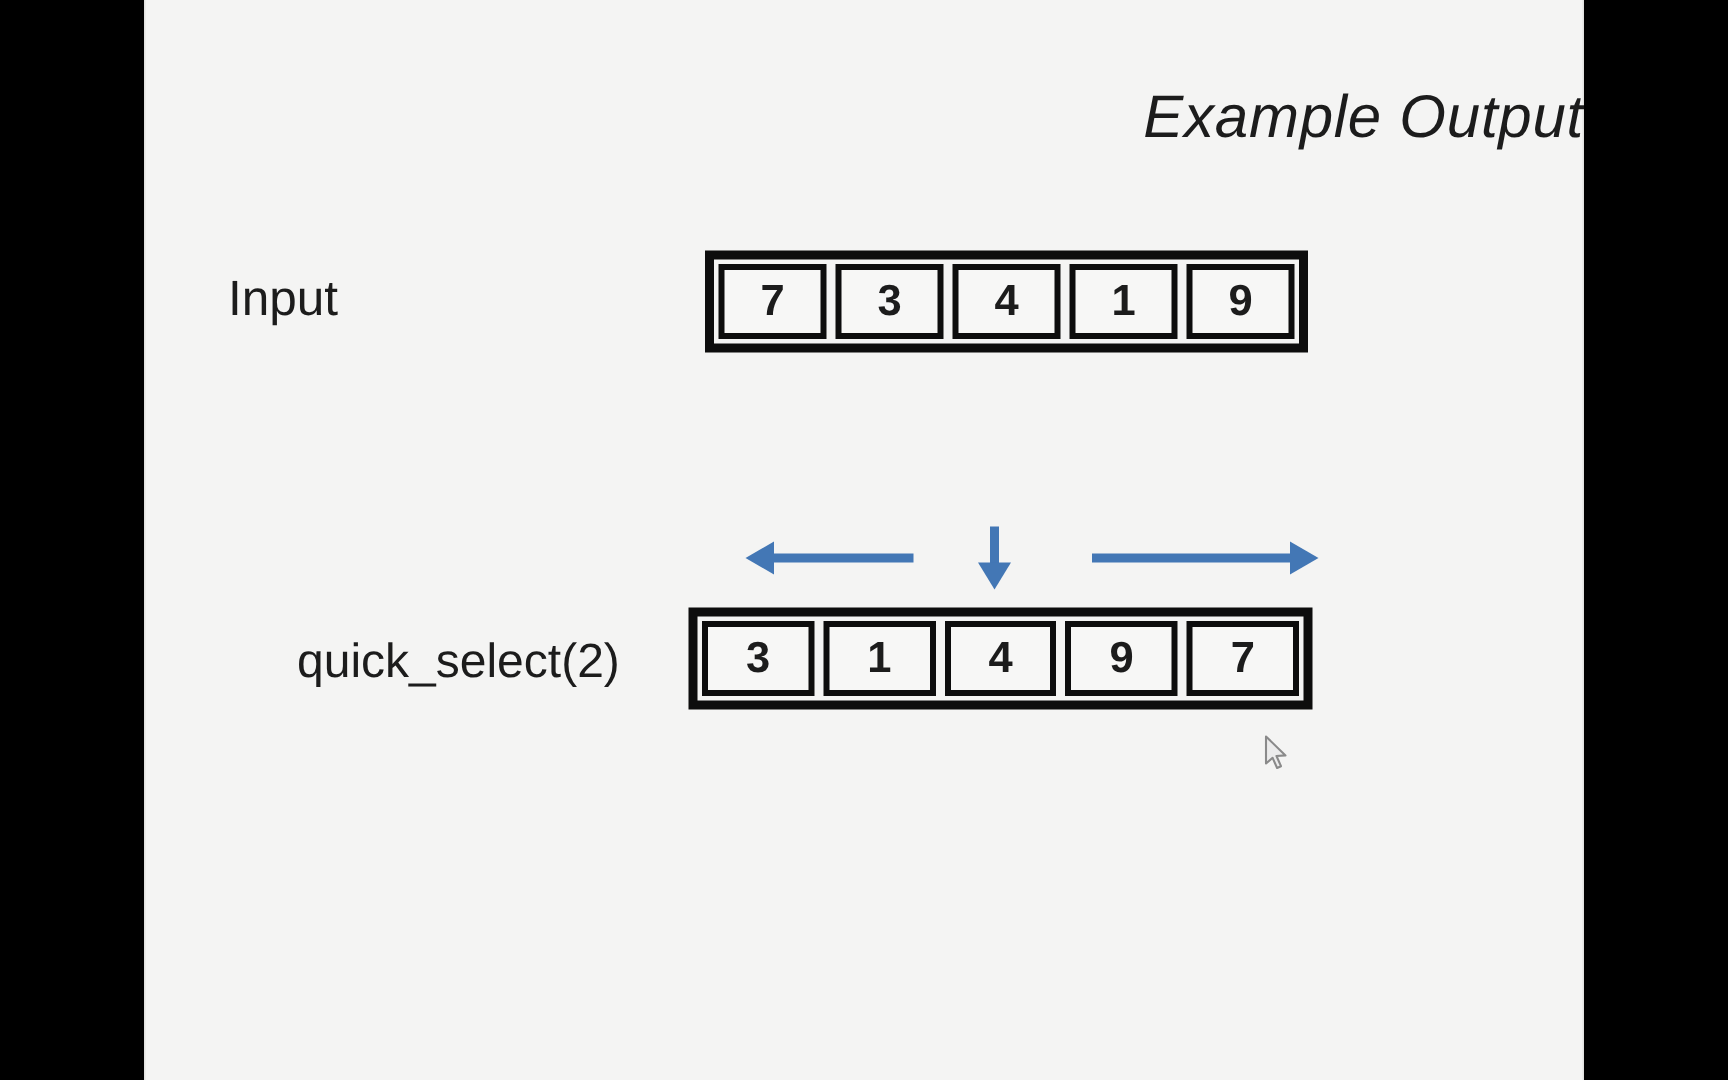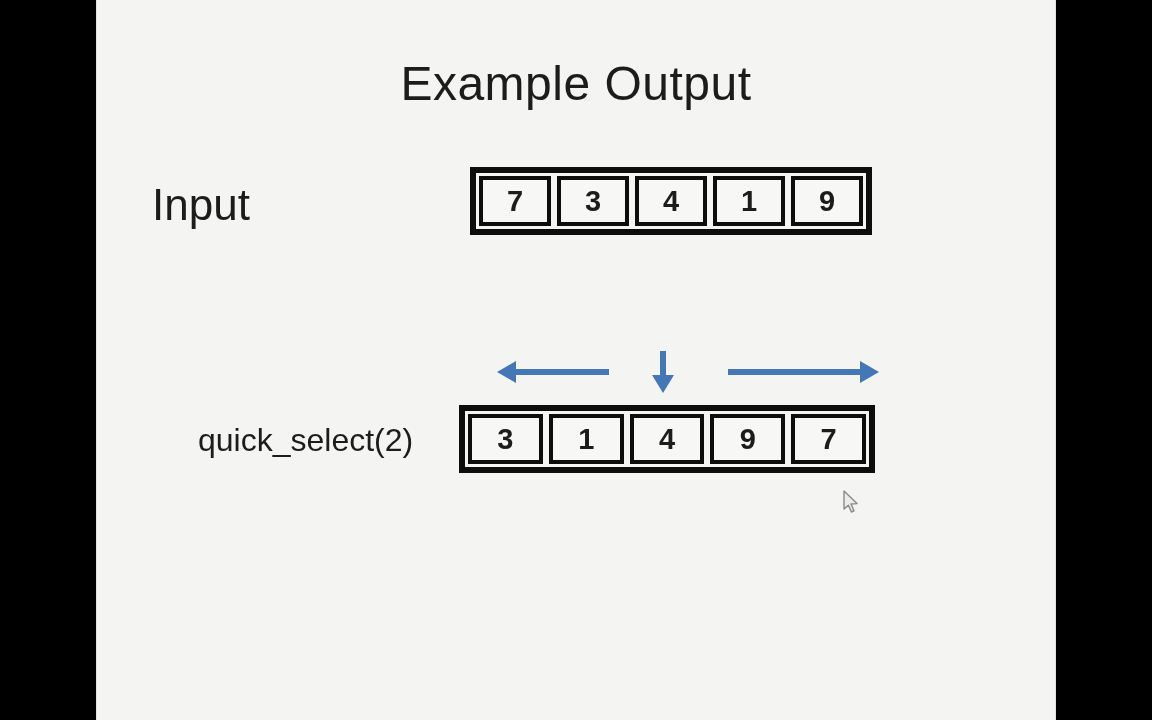--- a/index.html
+++ b/index.html
@@ -35,36 +35,37 @@
     background: var(--slide-bg, #f4f4f3);
     box-shadow: inset 1px 0 0 #e2e2e0, inset -1px 0 0 #e2e2e0;
   }
 
   .title {
     position: absolute;
     left: 0;
     top: 56px;
     width: 100%;
     margin: 0;
-    text-align: center;
-    font-size: 48px;
+    text-align: right;
+    font-size: 40px;
     font-weight: 500;
     letter-spacing: 0.5px;
     color: var(--text, #1c1c1c);
+    font-style: italic;
   }
 
   .row-label {
     position: absolute;
     color: var(--text, #1c1c1c);
     white-space: nowrap;
   }
   .input-label {
     left: 56px;
     top: 180px;
-    font-size: 44px;
+    font-size: 33px;
   }
   .qs-label {
     left: 55px;
     top: 422px;
     font-size: 32px;
     margin-left: 47px;
   }
 
   .array {
     position: absolute;

